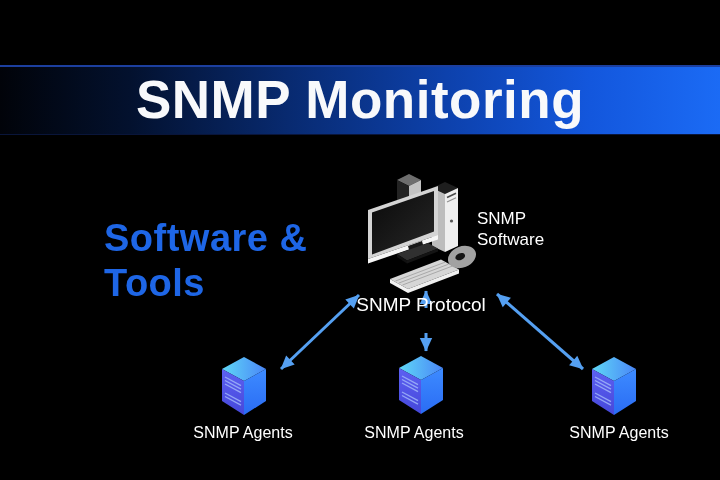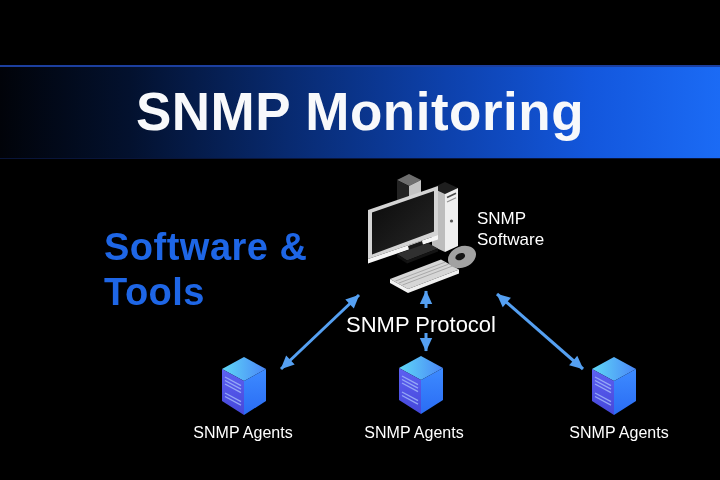--- a/index.html
+++ b/index.html
@@ -7,21 +7,21 @@
     position: relative;
     width: 720px;
     height: 480px;
     background: #000000;
     overflow: hidden;
     font-family: "Liberation Sans", "DejaVu Sans", sans-serif;
   }
   .banner {
     position: absolute;
     top: 65px; left: 0;
-    width: 720px; height: 94px;
+    width: 720px; height: 70px;
     box-sizing: border-box;
     background: linear-gradient(90deg,
       #010309 0%, #03112e 18%, #082a70 40%,
       #0d41ac 62%, #1357dd 82%, #1b6bf5 100%);
     border-top: 2px solid #1c3f9f;
     border-bottom: 1px solid #09153a;
     display: flex;
     align-items: center;
     justify-content: center;
   }
@@ -34,38 +34,37 @@
     white-space: nowrap;
   }
   .left-heading {
     position: absolute;
     left: 104px; top: 216px;
     color: #1e66e6;
     font-size: 38px;
     font-weight: bold;
     line-height: 45px;
     letter-spacing: 0.5px;
-    margin-top: 9px;
   }
   .diagram-svg { position: absolute; left: 0; top: 0; }
   .label {
     position: absolute;
     color: #ffffff;
     font-weight: normal;
     white-space: nowrap;
   }
   .manager-label {
     left: 477px; top: 208px;
     font-size: 17px;
     line-height: 21px;
   }
   .protocol-label {
-    left: 421px; top: 312px;
+    left: 421px; top: 294px;
     transform: translateX(-50%);
-    font-size: 22px;
+    font-size: 19px;
   }
   .agent-label {
     top: 424px;
     transform: translateX(-50%);
     font-size: 16px;
   }
   .agent-label.pos-left   { left: 243px; }
   .agent-label.pos-middle { left: 414px; }
   .agent-label.pos-right  { left: 619px; }
 </style>

